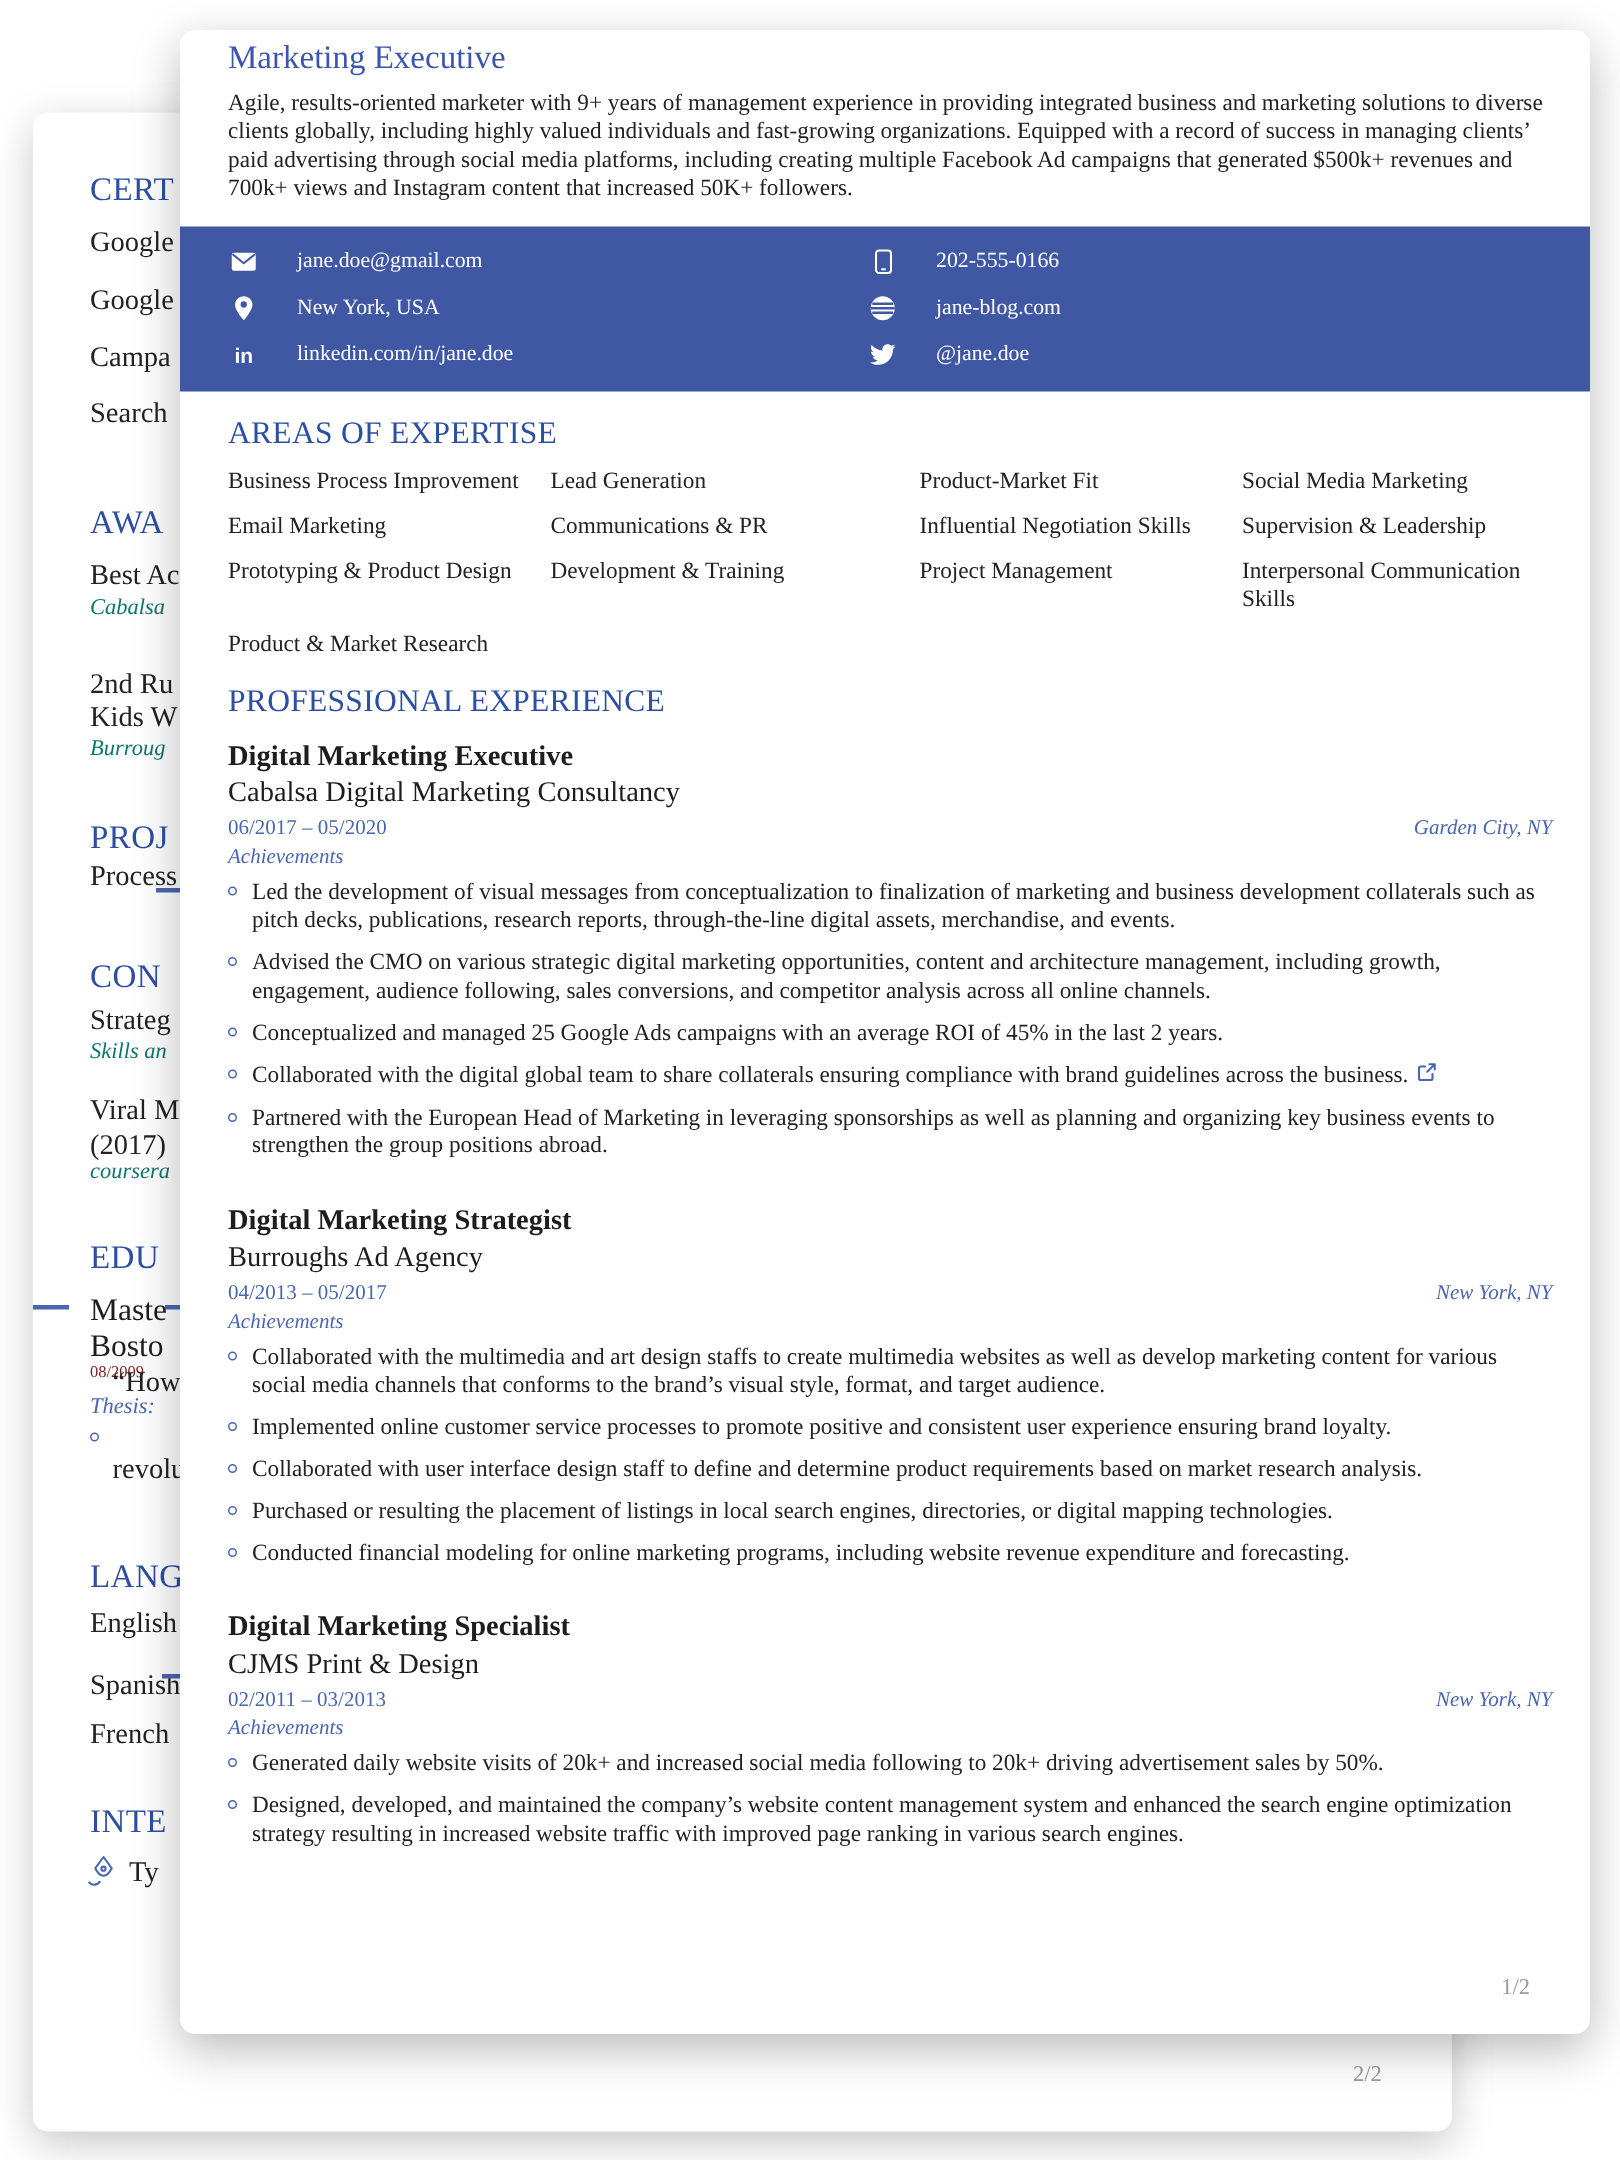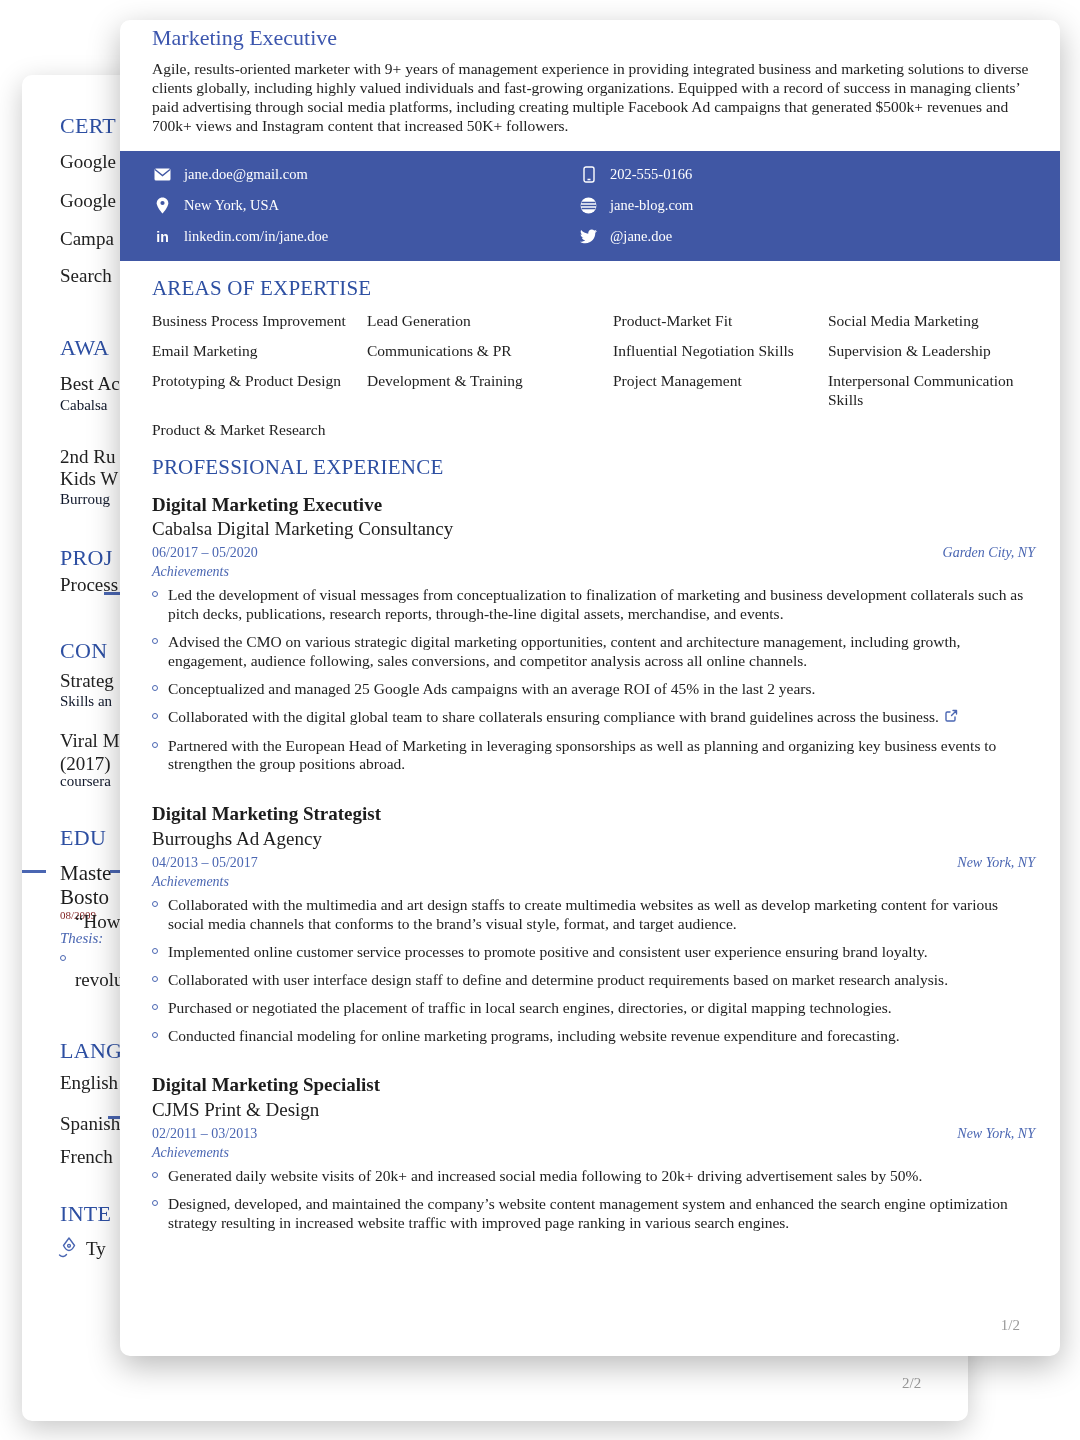--- a/index.html
+++ b/index.html
@@ -6,40 +6,40 @@
   *{box-sizing:border-box;}
   .canvas{position:relative;width:1080px;height:1440px;margin:0 auto;background:#fff;overflow:hidden;
           font-family:"Liberation Serif","DejaVu Serif",serif;}
 
   
   .page2{position:absolute;left:22px;top:75px;width:946px;height:1346px;background:#fff;
          border-radius:10px;box-shadow:0 8px 28px rgba(0,0,0,.22);}
   .frag{position:absolute;white-space:nowrap;}
   .bp-h{font-size:22px;color:#2d4fa2;letter-spacing:.3px;}
   .bp-t{font-size:19px;color:#222;}
-  .bp-sub{font-size:15px;color:#0f172a;}
+  .bp-sub{font-size:15px;font-style:italic;color:#0f766e;}
   .bp-big{font-size:21px;color:#1d1d1d;}
   .bp-date{font-size:11px;color:#7f1d1d;}
   .bp-thesis{font-size:15px;font-style:italic;color:#4a66b2;}
   .bp-dash{position:absolute;height:3px;background:#4a66b2;}
   .bp-bullet{position:absolute;width:6px;height:6px;border:1.5px solid #4a66b2;border-radius:50%;}
   .bp-pagenum{position:absolute;font-size:15px;color:#9a9a9a;}
   .bp-pen{position:absolute;}
 
   
   .page1{position:absolute;left:120px;top:20px;width:940px;height:1336px;background:#fff;
          border-radius:10px;box-shadow:0 10px 32px rgba(0,0,0,.28);overflow:hidden;}
   .p1-pad{padding:0 25px 0 32px;}
   .name{font-size:42px;line-height:1.05;color:#1c1c1c;margin:34px 0 0 0;font-weight:400;}
   .jobtitle-top{font-size:22px;line-height:1.2;color:#3c56ae;margin-top:5px;}
   .summary{font-size:15.5px;line-height:1.22;color:#222;margin-top:9px;max-width:886px;}
 
   .band{margin-top:15px;background:#4057a4;color:#fff;padding:15px 0 16px 0;
         display:grid;grid-template-columns:458px 1fr;row-gap:14px;}
-  .band .cell{display:flex;align-items:center;gap:13px;font-size:14.5px;text-align:right;}
+  .band .cell{display:flex;align-items:center;gap:27px;font-size:14.5px;text-align:right;}
   .band .cell.left{padding-left:34px;}
   .band .cell.right{padding-left:2px;}
   .cicon{width:17px;height:17px;display:inline-flex;align-items:center;justify-content:center;flex:0 0 17px;}
   .in-txt{font-family:"Liberation Sans","DejaVu Sans",sans-serif;font-weight:bold;font-size:14px;line-height:1;}
 
   .sect-h{font-size:21px;color:#2d4fa2;letter-spacing:.2px;margin-top:15px;}
 
   .exp-grid{margin-top:11px;display:grid;grid-template-columns:215px 246px 215px 1fr;
             column-gap:0;row-gap:11px;font-size:15.5px;line-height:1.22;color:#222;max-width:886px;}
   .exp-grid div{}
@@ -225,21 +225,21 @@
         <div class="job-company">Burroughs Ad Agency</div>
         <div class="job-meta">
           <span class="job-dates">04/2013 – 05/2017</span>
           <span class="job-loc">New York, NY</span>
         </div>
         <div class="ach-label">Achievements</div>
         <ul class="bullets">
           <li><span class="dot"></span><span>Collaborated with the multimedia and art design staffs to create multimedia websites as well as develop marketing content for various social media channels that conforms to the brand’s visual style, format, and target audience.</span></li>
           <li><span class="dot"></span><span>Implemented online customer service processes to promote positive and consistent user experience ensuring brand loyalty.</span></li>
           <li><span class="dot"></span><span>Collaborated with user interface design staff to define and determine product requirements based on market research analysis.</span></li>
-          <li><span class="dot"></span><span>Purchased or negotiated the placement of traffic in local search engines, directories, or digital mapping technologies.</span></li>
+          <li><span class="dot"></span><span>Purchased or resulting the placement of listings in local search engines, directories, or digital mapping technologies.</span></li>
           <li><span class="dot"></span><span>Conducted financial modeling for online marketing programs, including website revenue expenditure and forecasting.</span></li>
         </ul>
       </div>
 
       <div class="job">
         <div class="job-title">Digital Marketing Specialist</div>
         <div class="job-company">CJMS Print &amp; Design</div>
         <div class="job-meta">
           <span class="job-dates">02/2011 – 03/2013</span>
           <span class="job-loc">New York, NY</span>

